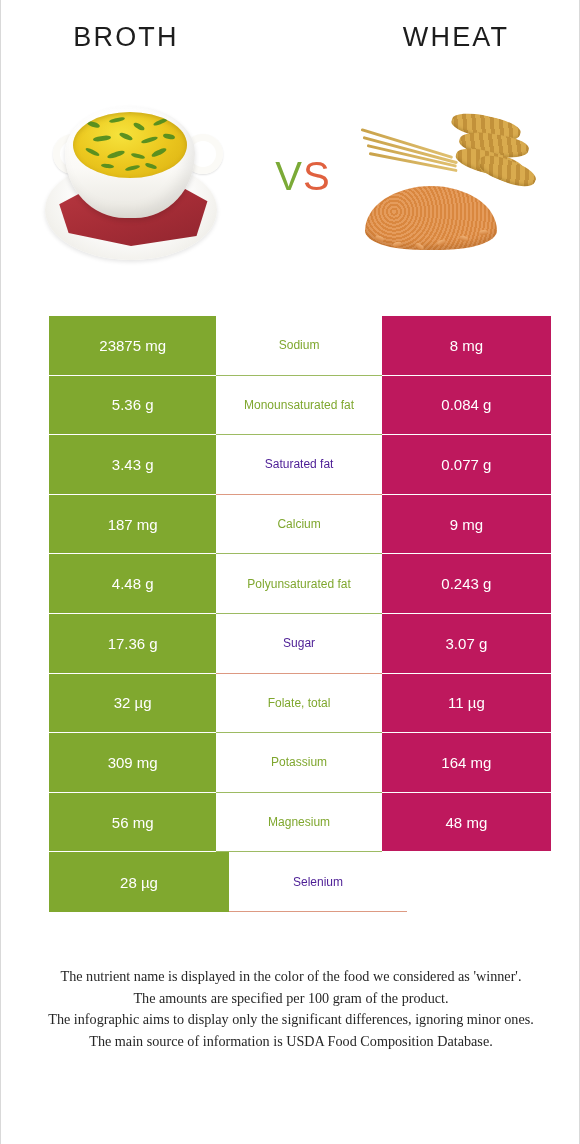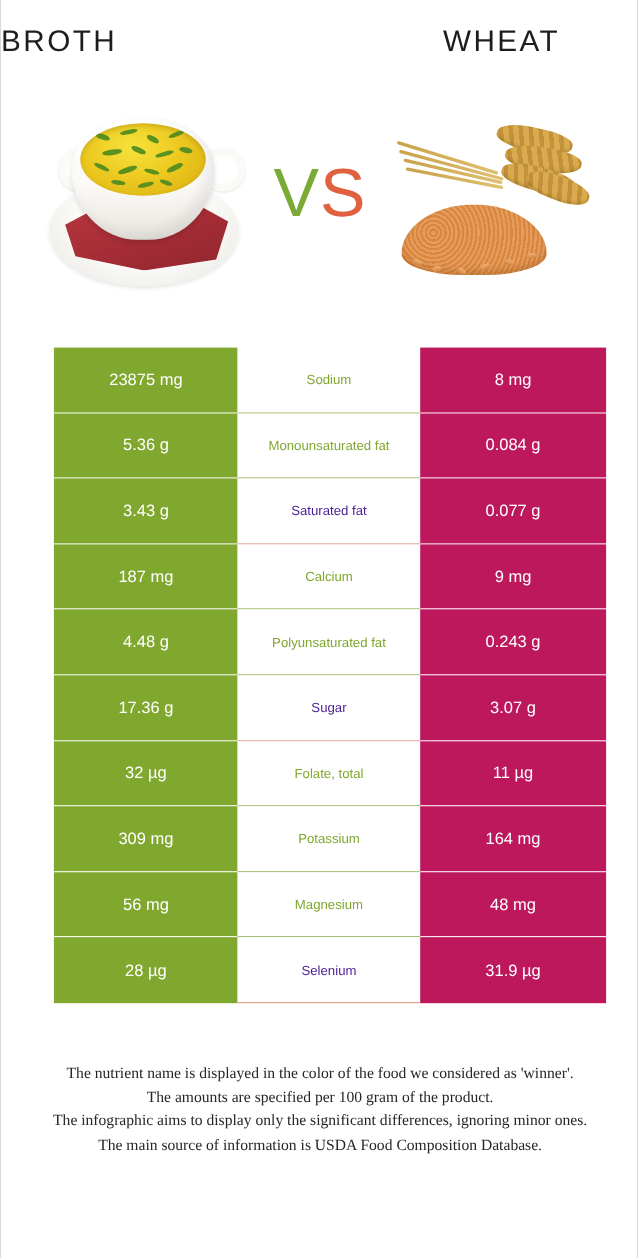--- a/index.html
+++ b/index.html
@@ -35,21 +35,21 @@
   .food-title {
     position: absolute;
     font-family: "Liberation Sans", sans-serif;
     font-weight: 300;
     font-size: 27px;
     letter-spacing: 2.2px;
     color: #1d1d1d;
     text-transform: uppercase;
     white-space: nowrap;
   }
-  .food-title.left  { left: 0;   width: 250px; text-align: left; }
+  .food-title.left  { left: 0;   width: 250px; text-align: center; }
   .food-title.right { left: 330px; width: 250px; text-align: center; }
 
   
   .hero {
     position: absolute;
     top: 82px;
     left: 0;
     width: 580px;
     height: 200px;
   }
@@ -161,25 +161,25 @@
     position: absolute;
     width: 9px;
     height: 5px;
     border-radius: 50%;
     background: linear-gradient(180deg, #efb277, #d2813c);
   }
 
   
   .vs {
     position: absolute;
-    left: 228px;
+    left: 240px;
     top: 140px;
     width: 124px;
     height: 72px;
-    font-size: 62px;
+    font-size: 40px;
     font-weight: 400;
     letter-spacing: 1px;
     line-height: 72px;
     text-align: center;
     font-family: "Liberation Sans", sans-serif;
     white-space: nowrap;
   }
   .vs .v { color: #7BAA37; }
   .vs .s { color: #E0613F; }
 
@@ -347,21 +347,20 @@
         <div class="cell right">164 mg</div>
       </div>
       <div class="row">
         <div class="cell left">56 mg</div>
         <div class="cell mid win-left">Magnesium</div>
         <div class="cell right">48 mg</div>
       </div>
       <div class="row">
         <div class="cell left">28 µg</div>
         <div class="cell mid win-right">Selenium</div>
-        <div class="cell right">31.9 µg</div>
       </div>
     </div>
 
   <div class="footer">
     <p>The nutrient name is displayed in the color of the food we considered as 'winner'.</p>
     <p>The amounts are specified per 100 gram of the product.</p>
     <p>The infographic aims to display only the significant differences, ignoring minor ones.</p>
     <p>The main source of information is USDA Food Composition Database.</p>
   </div>
 

